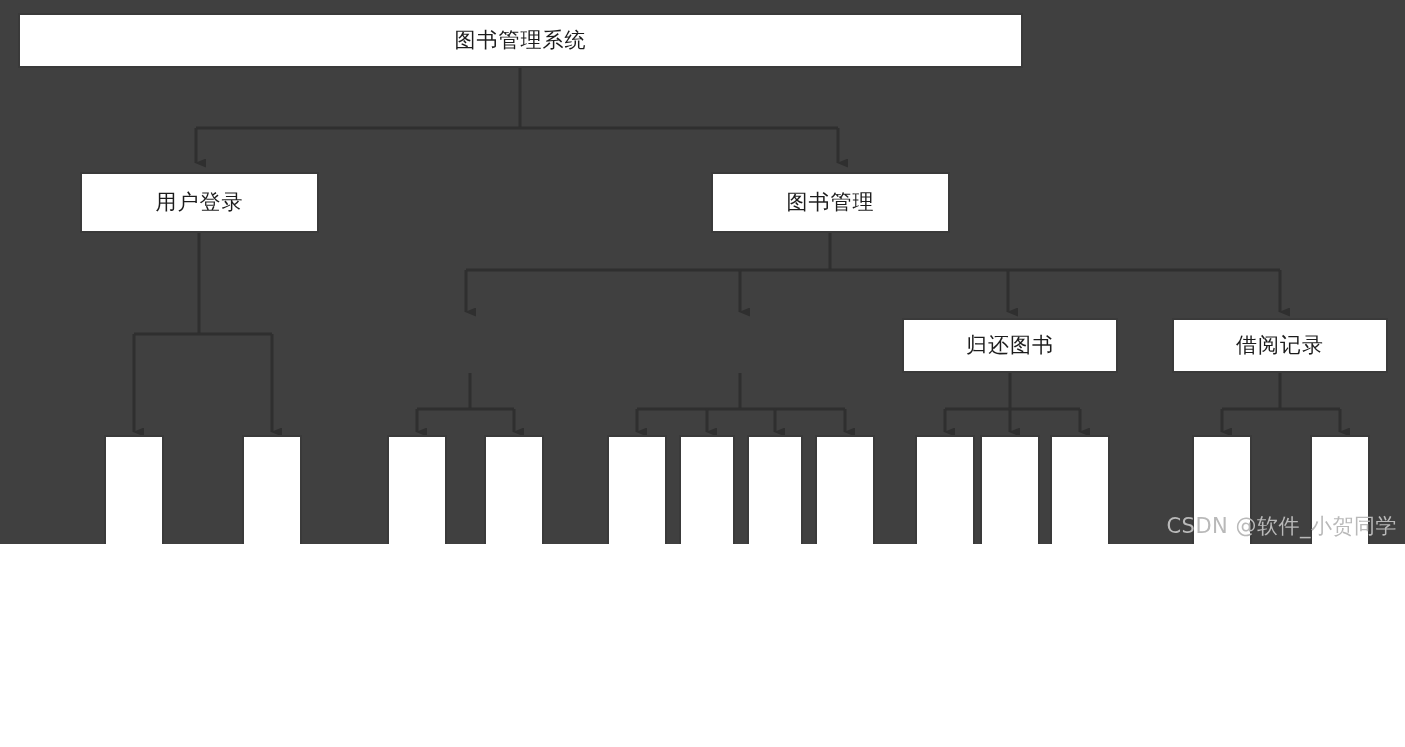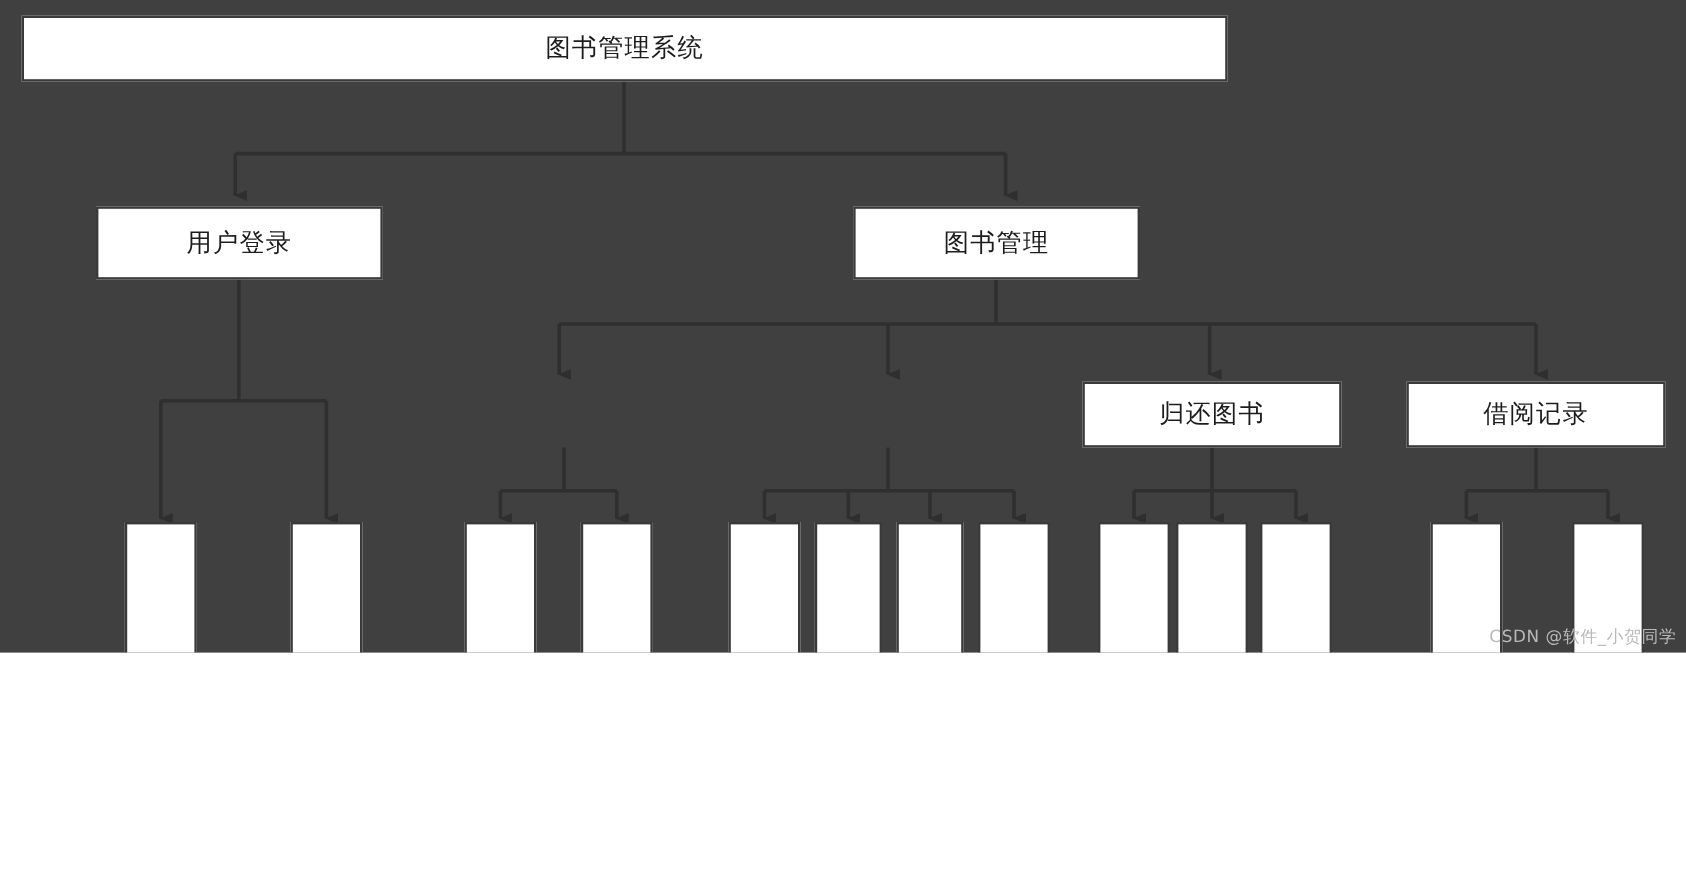--- a/index.html
+++ b/index.html
@@ -52,21 +52,21 @@
   .node.vert > span {
     display: block;
   }
   .root {
     font-size: 22px;
   }
   .watermark {
     position: absolute;
     right: 8px;
     bottom: 4px;
-    font-size: 14px;
+    font-size: 21px;
     color: #b9b9b9;
     white-space: nowrap;
     letter-spacing: 0.5px;
   }
 </style>
 </head>
 <body>
 
 <div id="canvas">
 

